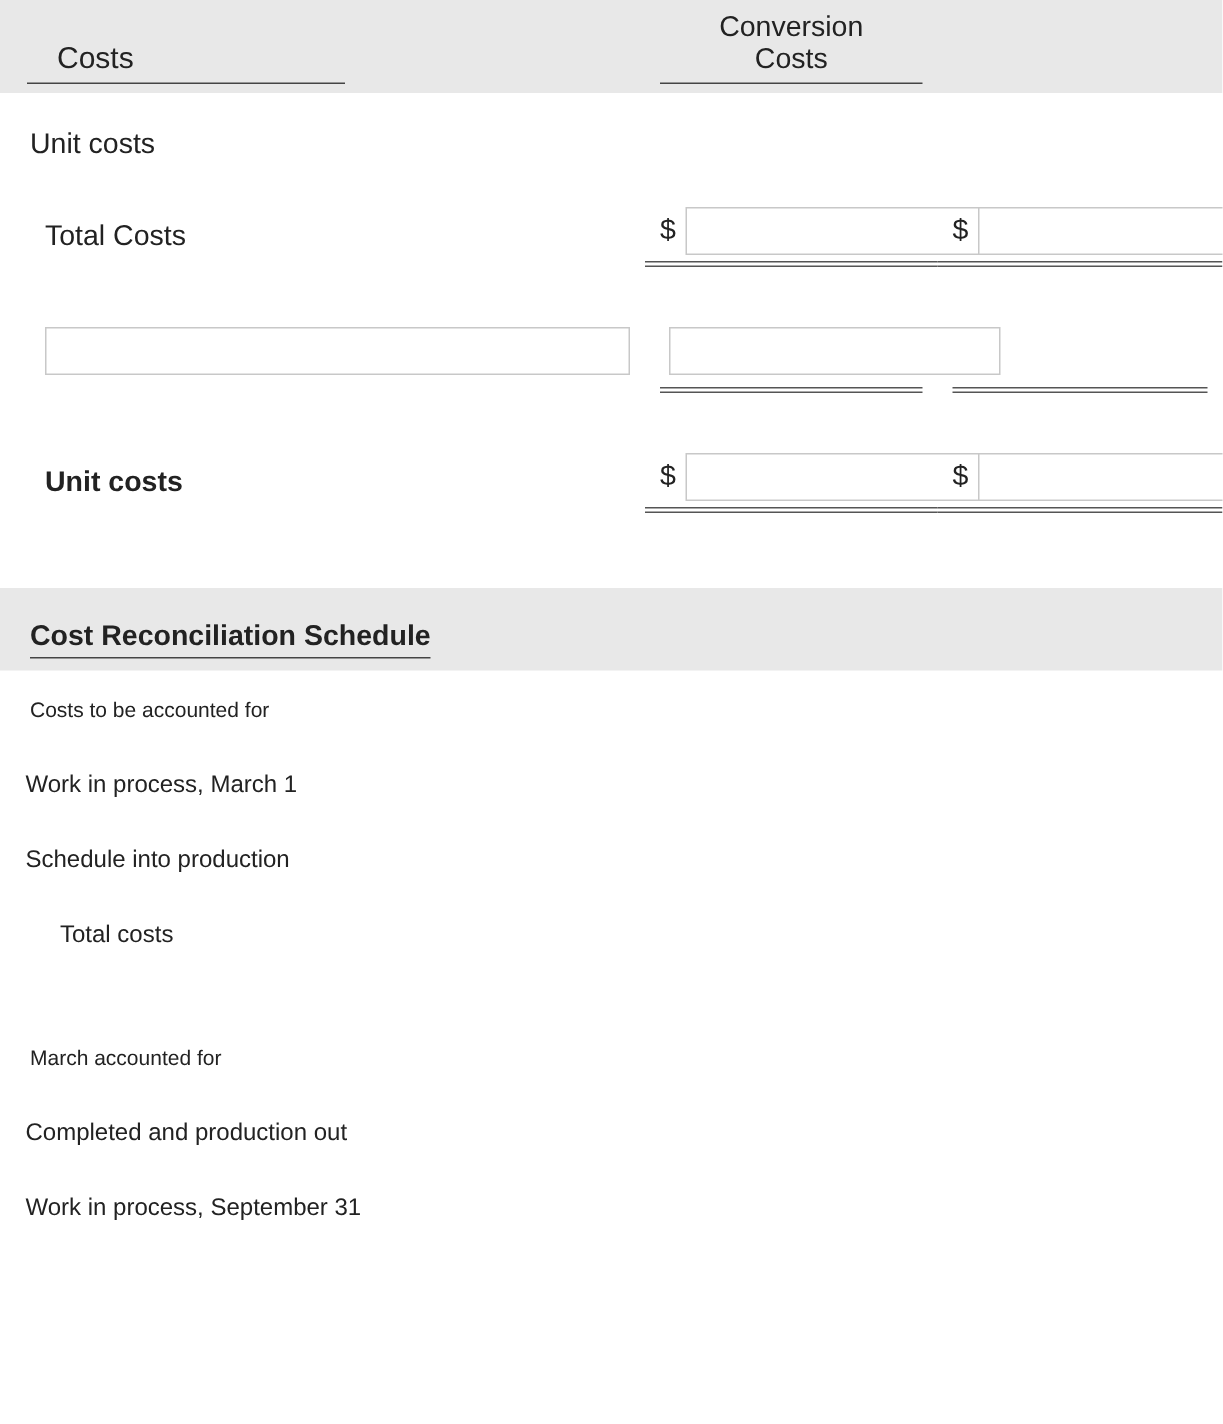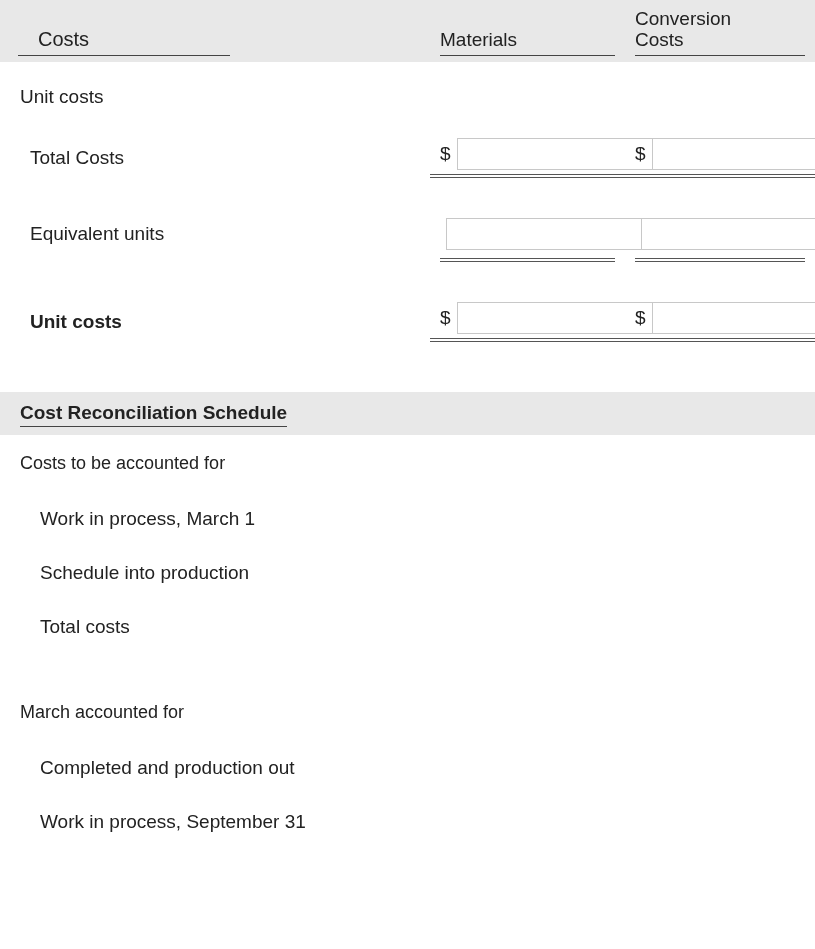--- a/index.html
+++ b/index.html
@@ -11,20 +11,21 @@
     width: 815px;
   }
   .header-band {
     background: #e8e8e8;
     display: grid;
     grid-template-columns: 430px 195px 190px;
     align-items: end;
     padding: 0 0 6px 0;
   }
   .header-band .col-head {
+    text-align: center;
     font-size: 19px;
     padding: 6px 0 4px 0;
     border-bottom: 1px solid #444;
     margin: 0 10px;
   }
   .header-band .col-head.two-line {
     line-height: 1.1;
   }
   .header-band .costs-head {
     font-size: 20px;
@@ -76,48 +77,47 @@
   .dbl-rule {
     height: 0;
     border-top: 1px solid #555;
     border-bottom: 1px solid #555;
     padding-top: 2px;
     margin-top: 4px;
   }
   .band2 {
     background: #e8e8e8;
     margin-top: 30px;
-    padding: 10px 0 8px 0;
+    padding: 22px 0 8px 0;
   }
   .band2 .heading {
     font-weight: 600;
     font-size: 19px;
     border-bottom: 1px solid #444;
     display: inline-block;
     margin-left: 20px;
     padding: 0 0 2px 0;
   }
   .plain-label {
-    font-size: 18px;
+    font-size: 14px;
     padding: 18px 0 18px 20px;
   }
   .sub-label {
-    font-size: 19px;
-    padding: 16px 0 16px 40px;
+    font-size: 16px;
+    padding: 16px 0 16px 17px;
   }
   .sub-label.indent2 {
     padding-left: 40px;
   }
 </style>
 </head>
 <body>
 
 <div class="header-band">
   <div class="costs-head">Costs</div>
-  <div class="col-head">Materials</div>
   <div class="col-head two-line">
     <div>Conversion</div>
     <div>Costs</div>
   </div>
 </div>
 
 <div class="section-title">Unit costs</div>
 
 <div class="row">
   <div class="label">Total Costs</div>
@@ -125,21 +125,20 @@
     <span class="prefix">$</span>
     <input type="text" value="" style="">
   </div>
   <div class="cell dbl-underline">
     <span class="prefix">$</span>
     <input type="text" value="" style="">
   </div>
 </div>
 
 <div class="row" style="padding-bottom:4px;">
-  <div class="label">Equivalent units</div>
   <div class="cell">
     <span class="prefix"></span>
     <input type="text" value="" style="">
   </div>
   <div class="cell">
     <span class="prefix"></span>
     <input type="text" value="" style="">
   </div>
 </div>
 

